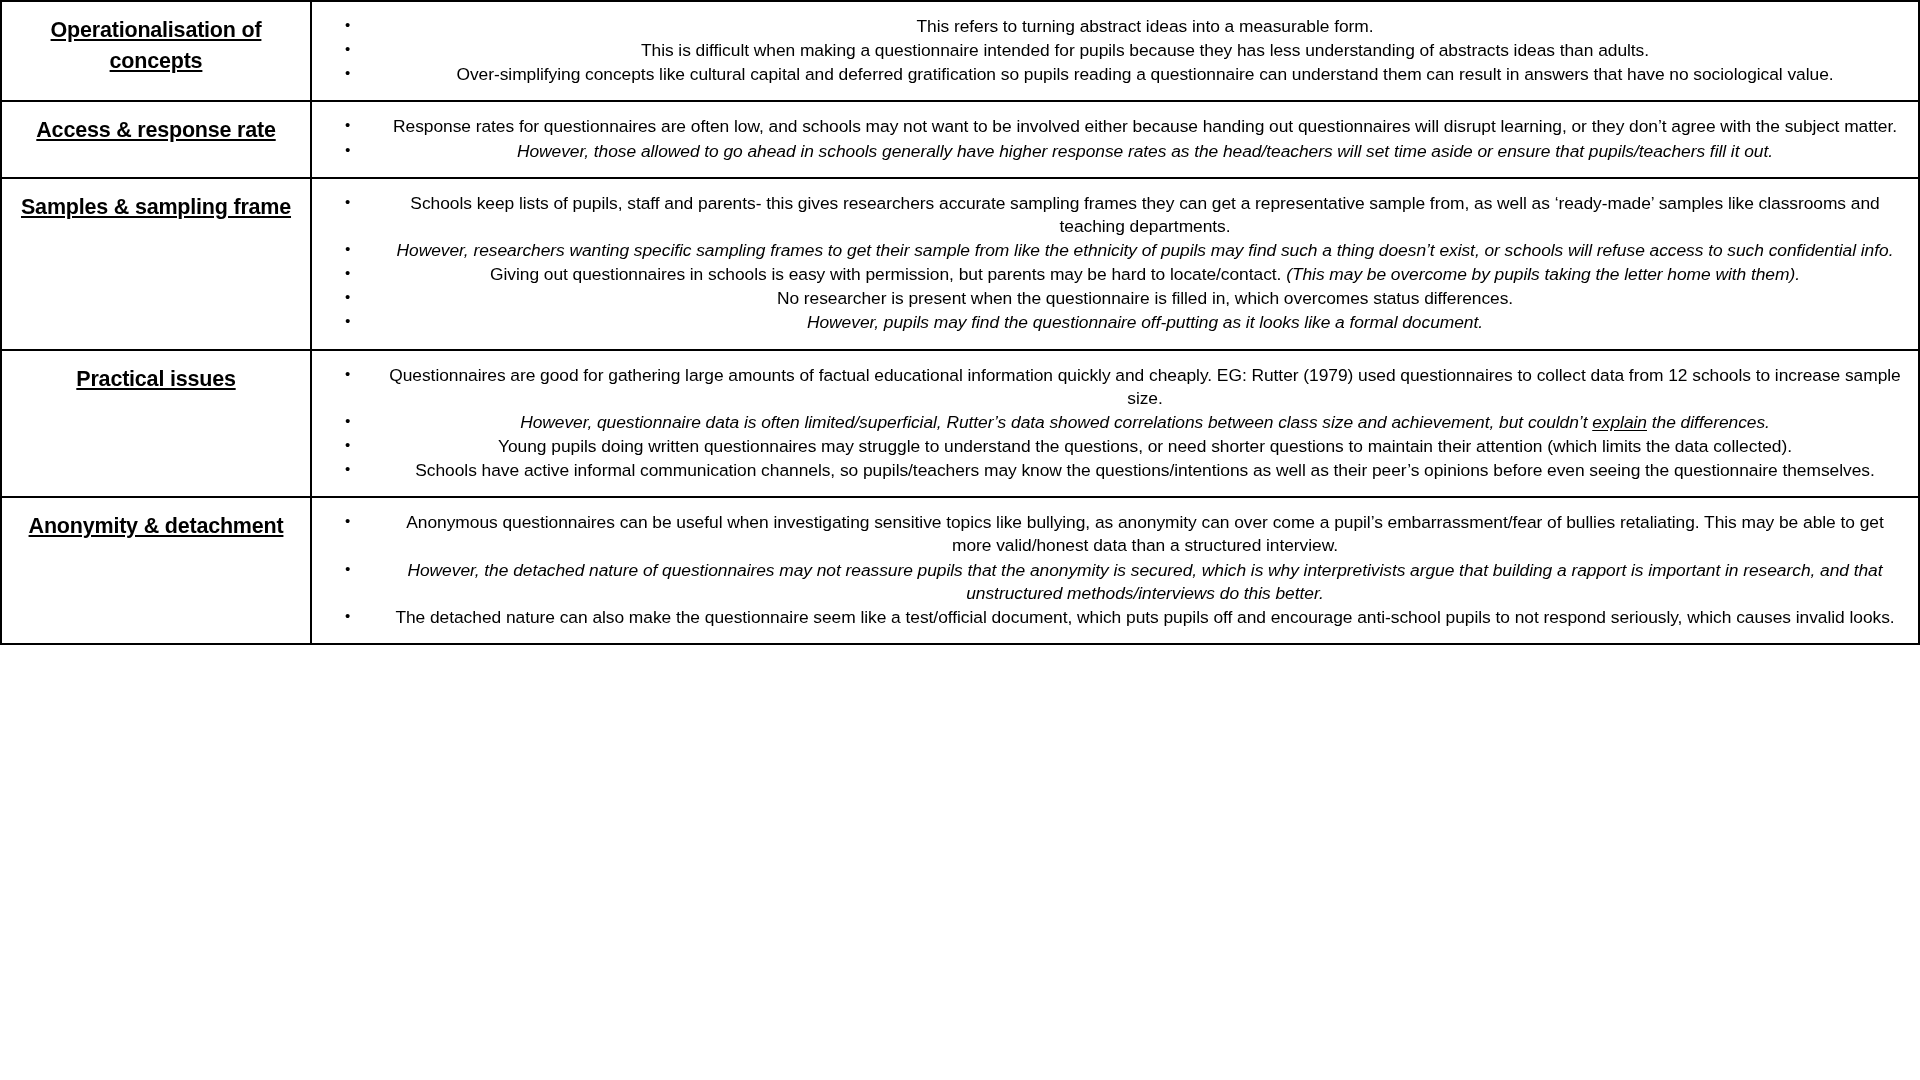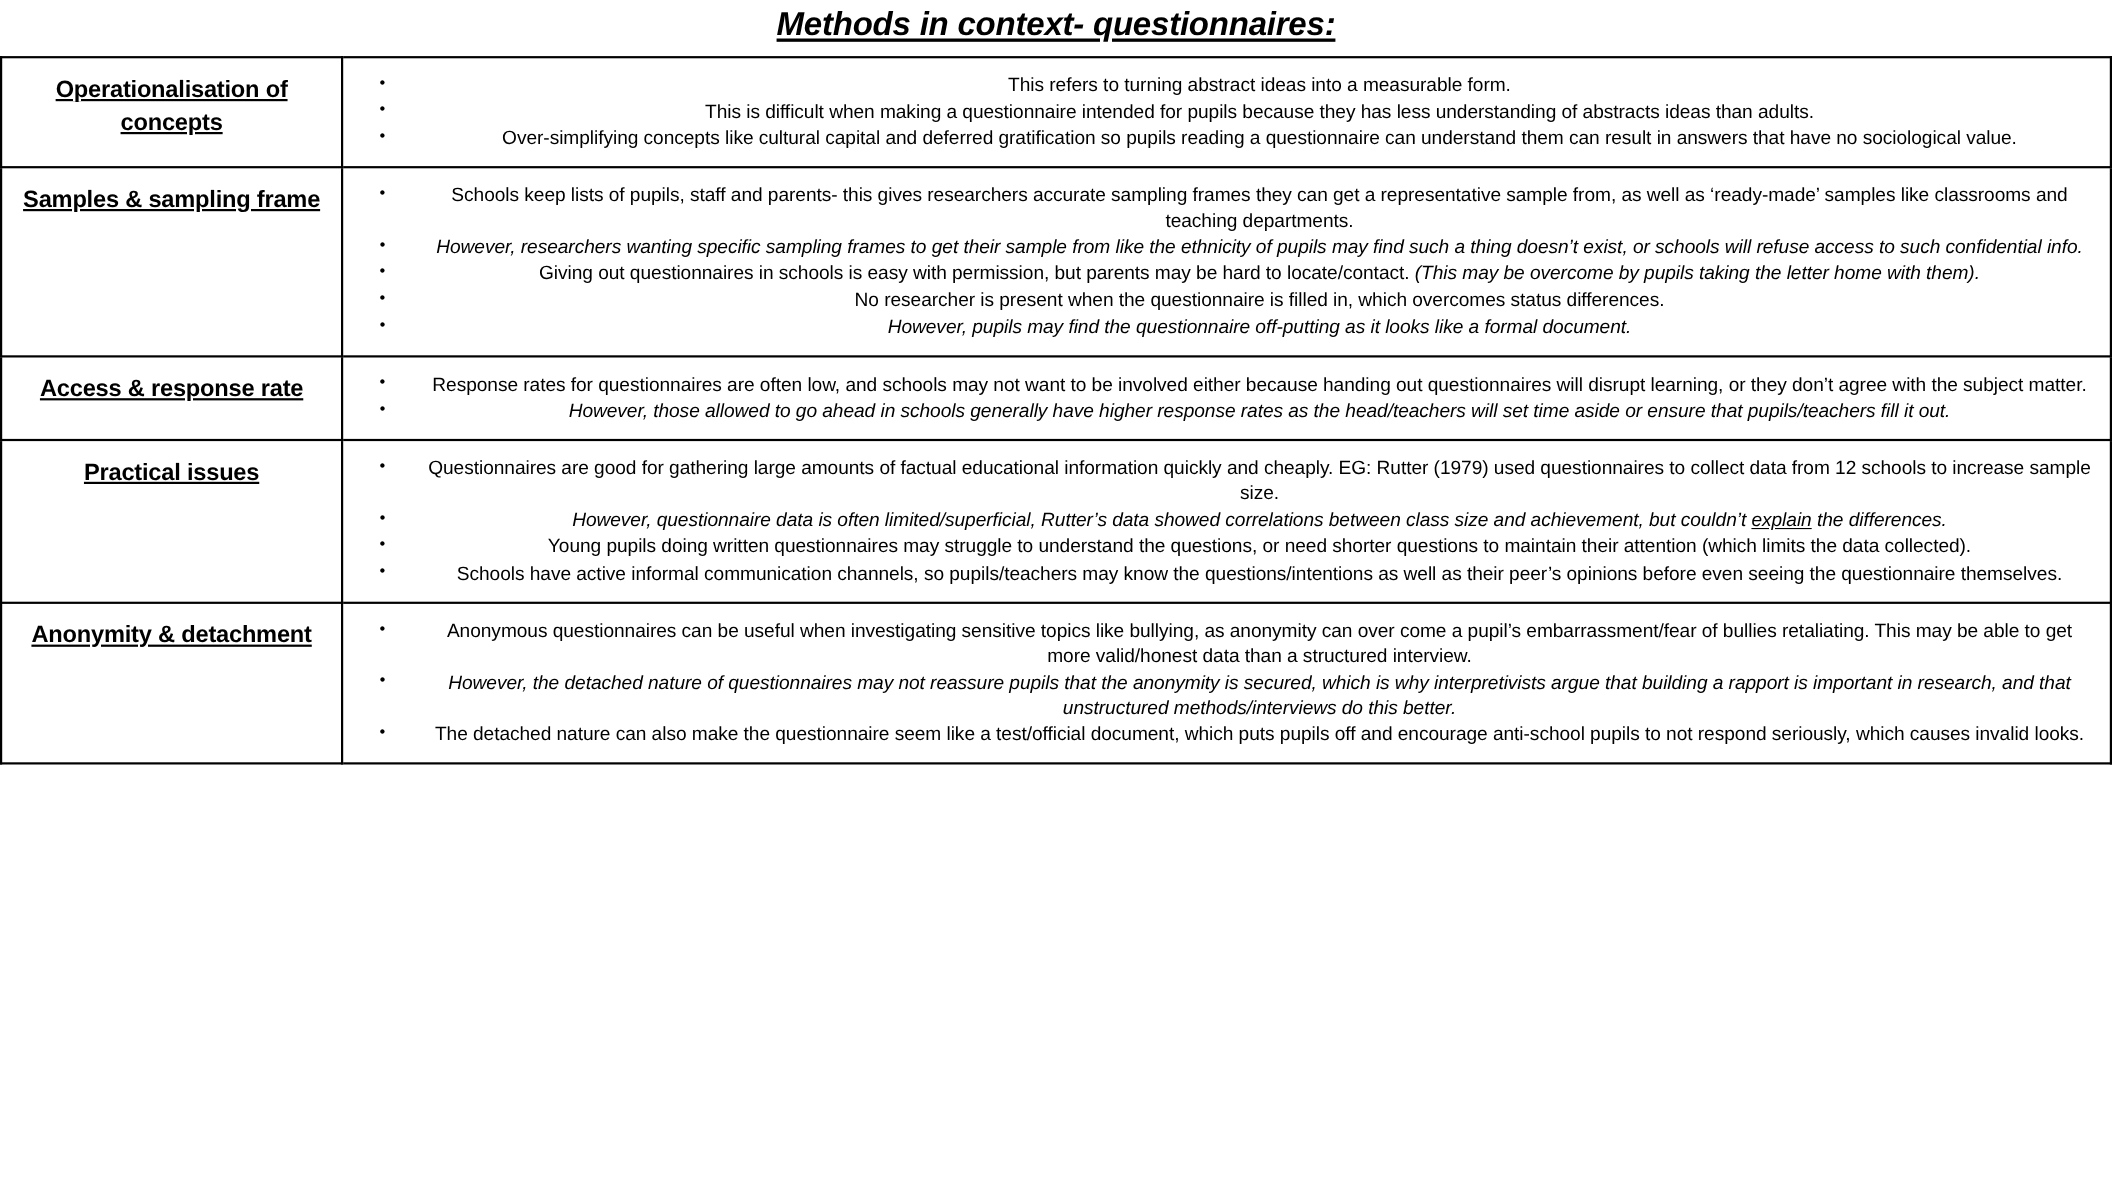--- a/index.html
+++ b/index.html
@@ -91,58 +91,57 @@
   }
   .b { font-weight: normal; }
   .i { font-style: italic; }
   .u { text-decoration: underline; text-underline-offset: 2px; }
 </style>
 </head>
 <body>
 
 <div class="page">
 
-  <h1 class="doc-title">Methods in context- questionnaires:</h1>
 
   <table class="methods-table">
     <tbody>
         <tr>
           <td class="cat-cell">
             <div class="cat-label"><span class="u">Operationalisation of concepts</span></div>
           </td>
           <td class="body-cell">
             <ul class="bullets">
               <li><span>This refers to turning abstract ideas into a measurable form.</span></li>
               <li><span>This is difficult when making a questionnaire intended for pupils because they has less understanding of abstracts ideas than adults.</span></li>
               <li><span>Over-simplifying concepts like cultural capital and deferred gratification so pupils reading a questionnaire can understand them can result in answers that have no sociological value.</span></li>
             </ul>
           </td>
         </tr>
         <tr>
           <td class="cat-cell">
+            <div class="cat-label"><span class="u">Access &amp; response rate</span></div>
+          </td>
+          <td class="body-cell">
+            <ul class="bullets">
+              <li><span>Response rates for questionnaires are often low, and schools may not want to be involved either because handing out questionnaires will disrupt learning, or they don’t agree with the subject matter.</span></li>
+              <li class="italic"><span class="i">However, those allowed to go ahead in schools generally have higher response rates as the head/teachers will set time aside or ensure that pupils/teachers fill it out.</span></li>
+            </ul>
+          </td>
+        </tr>
+        <tr>
+          <td class="cat-cell">
             <div class="cat-label"><span class="u">Samples &amp; sampling frame</span></div>
           </td>
           <td class="body-cell">
             <ul class="bullets">
               <li><span>Schools keep lists of pupils, staff and parents- this gives researchers accurate sampling frames they can get a representative sample from, as well as ‘ready-made’ samples like classrooms and teaching departments.</span></li>
               <li class="italic"><span class="i">However, researchers wanting specific sampling frames to get their sample from like the ethnicity of pupils may find such a thing doesn’t exist, or schools will refuse access to such confidential info.</span></li>
               <li><span>Giving out questionnaires in schools is easy with permission, but parents may be hard to locate/contact. </span><span class="i">(This may be overcome by pupils taking the letter home with them).</span></li>
               <li><span>No researcher is present when the questionnaire is filled in, which overcomes status differences.</span></li>
               <li class="italic"><span class="i">However, pupils may find the questionnaire off-putting as it looks like a formal document.</span></li>
-            </ul>
-          </td>
-        </tr>
-        <tr>
-          <td class="cat-cell">
-            <div class="cat-label"><span class="u">Access &amp; response rate</span></div>
-          </td>
-          <td class="body-cell">
-            <ul class="bullets">
-              <li><span>Response rates for questionnaires are often low, and schools may not want to be involved either because handing out questionnaires will disrupt learning, or they don’t agree with the subject matter.</span></li>
-              <li class="italic"><span class="i">However, those allowed to go ahead in schools generally have higher response rates as the head/teachers will set time aside or ensure that pupils/teachers fill it out.</span></li>
             </ul>
           </td>
         </tr>
         <tr>
           <td class="cat-cell">
             <div class="cat-label"><span class="u">Practical issues</span></div>
           </td>
           <td class="body-cell">
             <ul class="bullets">
               <li><span>Questionnaires are good for gathering large amounts of factual educational information quickly and cheaply. </span><span class="b">EG:</span><span> Rutter (1979) used questionnaires to collect data from 12 schools to increase sample size.</span></li>

